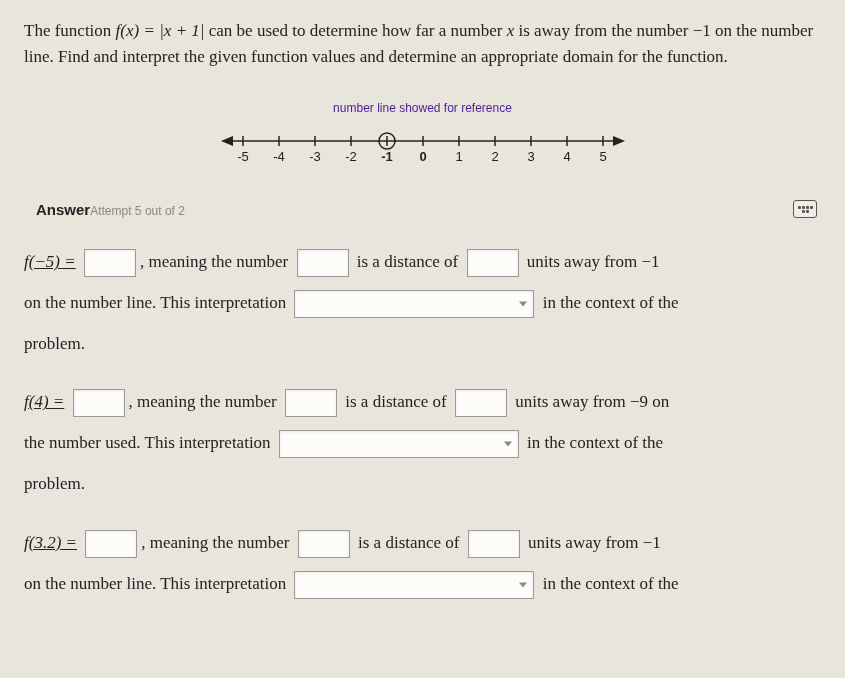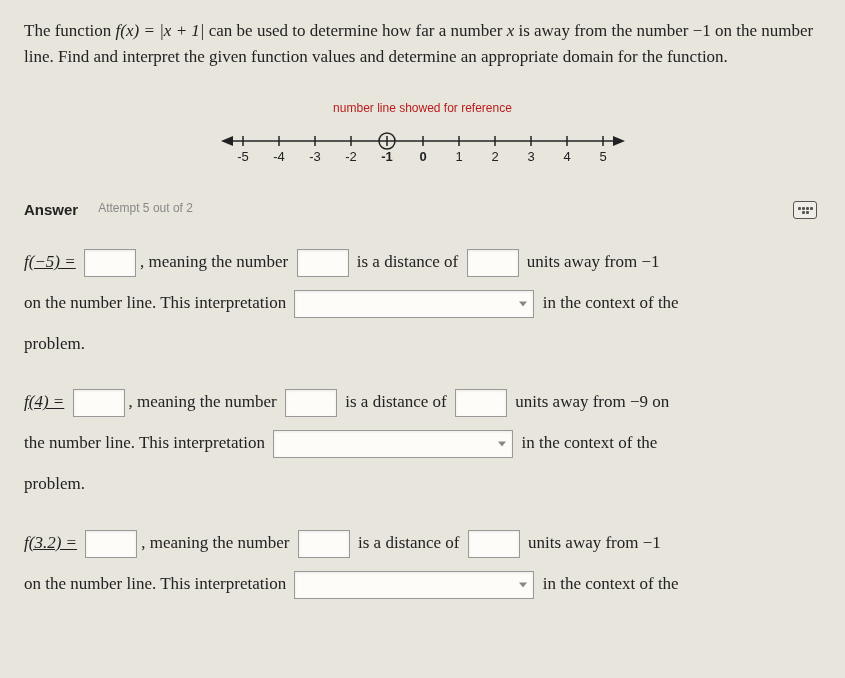--- a/index.html
+++ b/index.html
@@ -14,34 +14,35 @@
     }
     .problem-text {
       font-size: 17px;
       line-height: 1.5;
       margin-bottom: 32px;
     }
     .math { font-style: italic; }
     .caption {
       text-align: center;
       font-size: 12px;
-      color: #b91c1c;
+      color: #4c1d95;
       margin-bottom: 8px;
       font-family: Arial, sans-serif;
     }
     .numberline-wrap {
       display: flex;
       justify-content: center;
       margin-bottom: 28px;
     }
     .answer-row {
       display: flex;
-      align-items: flex-start;
-      gap: 20px;
+      align-items: flex-end;
+      gap: 0;
       margin-bottom: 24px;
+      margin-left: 12px;
     }
     .answer-label {
       font-weight: bold;
       font-size: 15px;
       font-family: Arial, sans-serif;
     }
     .attempt {
       font-size: 12px;
       color: #888;
       font-family: Arial, sans-serif;
@@ -160,21 +161,21 @@
   <span>problem.</span>
 </div>
 
 <div class="sentence">
   <span class="fn">f(4) =</span>
   <span class="blank"></span><span>, meaning the number</span>
   <span class="blank"></span>
   <span>is a distance of</span>
   <span class="blank"></span>
   <span>units away from −9 on</span><br>
-  <span>the number line. This interpretation</span>
+  <span>the number used. This interpretation</span>
   <span class="blank wide"></span>
   <span>in the context of the</span><br>
   <span>problem.</span>
 </div>
 
 <div class="sentence">
   <span class="fn">f(3.2) =</span>
   <span class="blank"></span><span>, meaning the number</span>
   <span class="blank"></span>
   <span>is a distance of</span>

